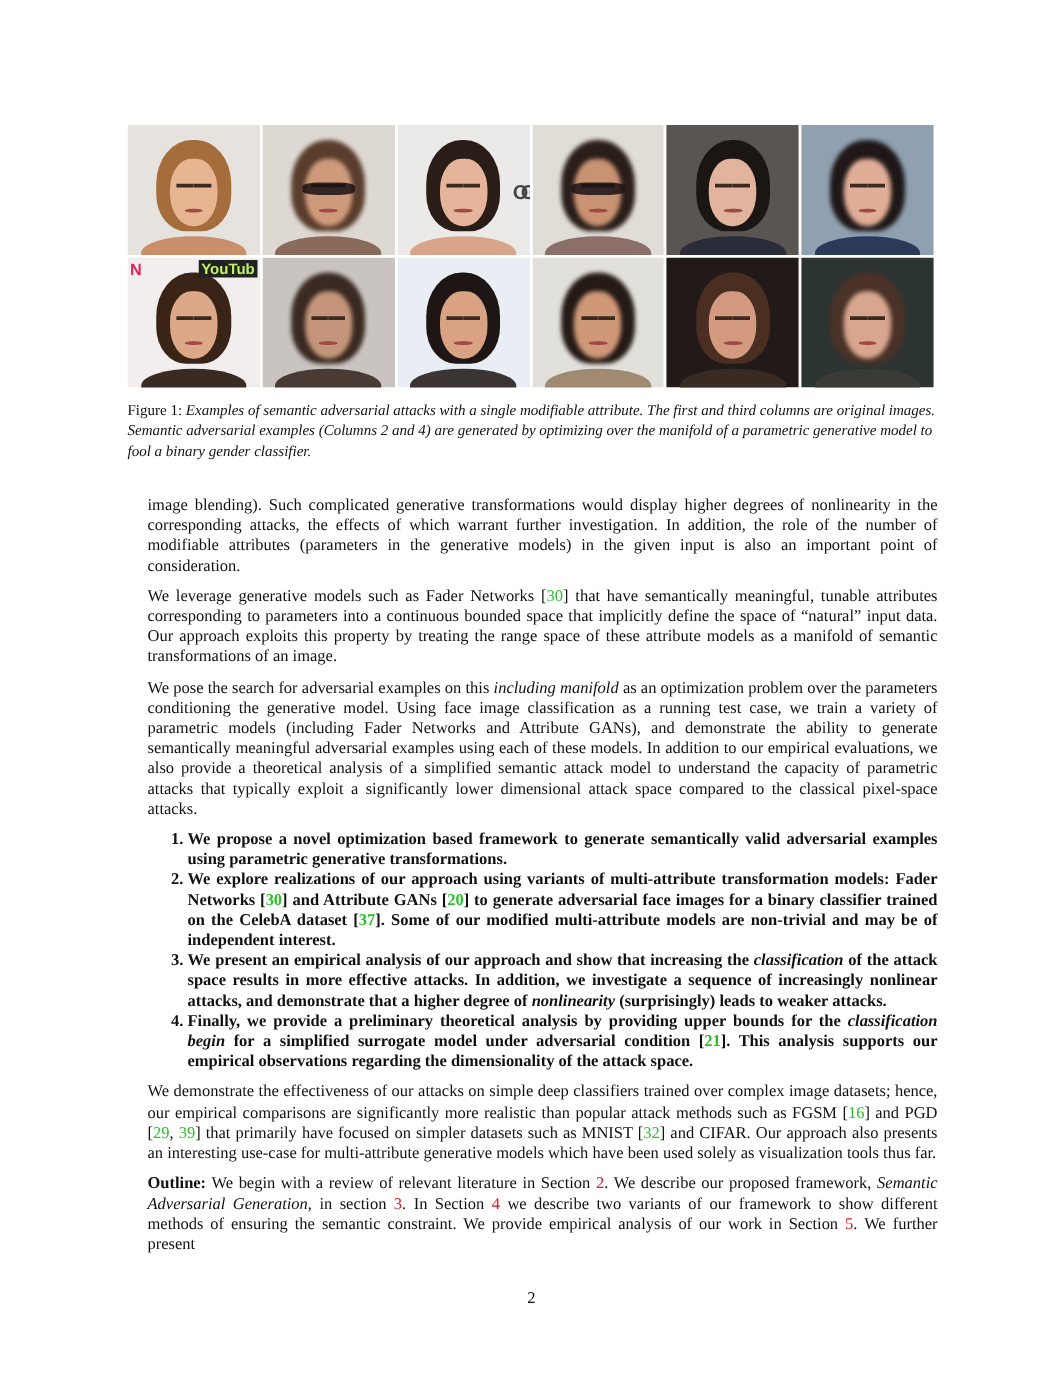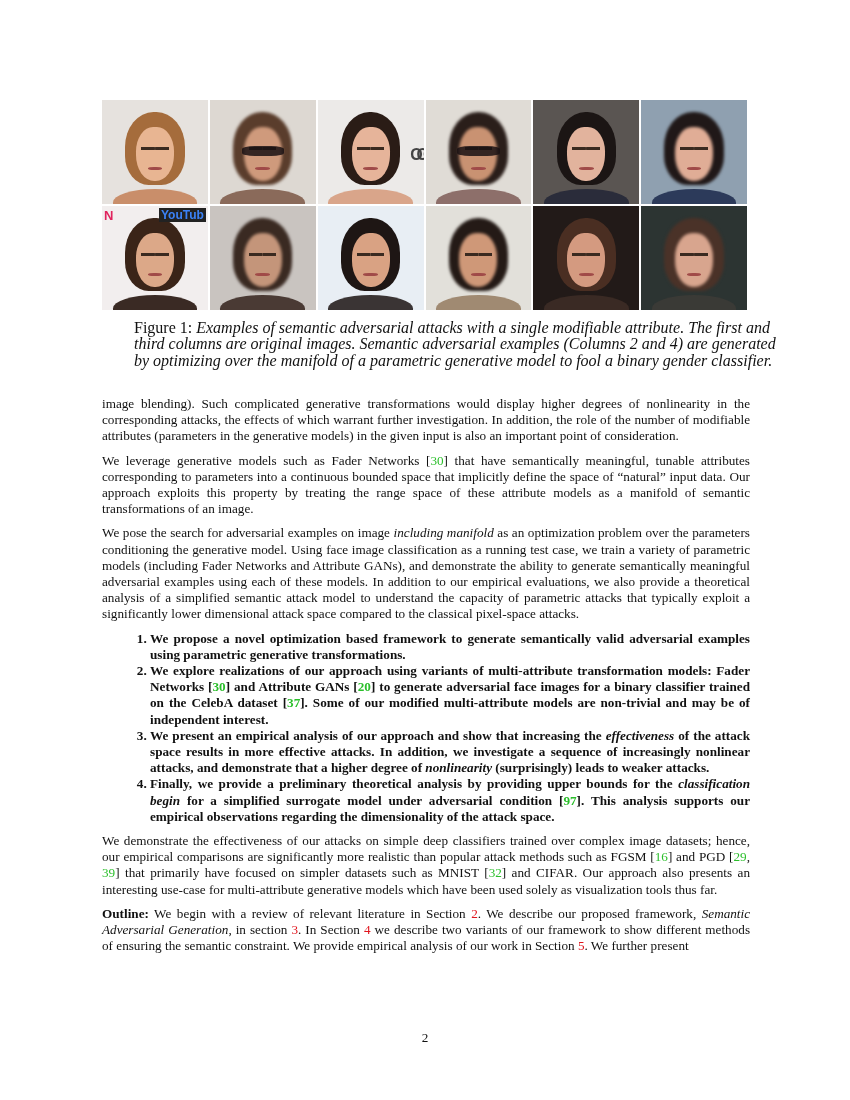--- a/index.html
+++ b/index.html
@@ -13,25 +13,25 @@
   .face .hair { position: absolute; left: 22%; top: 12%; width: 56%; height: 70%; border-radius: 48% 48% 40% 40%; }
   .face .skin { position: absolute; left: 32%; top: 26%; width: 36%; height: 52%; border-radius: 45% 45% 48% 48%; }
   .face .shirt { position: absolute; left: 10%; bottom: -12%; width: 80%; height: 26%; border-radius: 50% 50% 0 0; }
   .face .glasses { position: absolute; left: 30%; top: 44%; width: 40%; height: 10%; background: #1a1214; border-radius: 30%; opacity: .85; }
   .face.blurred .skin, .face.blurred .hair { filter: blur(1.5px); }
   .face .eyes { position: absolute; left: 37%; top: 45%; width: 26%; height: 3%; 
                 background: radial-gradient(circle at 20% 50%, #3a2a20 35%, transparent 40%), radial-gradient(circle at 80% 50%, #3a2a20 35%, transparent 40%); }
   .face .mouth { position: absolute; left: 43%; top: 64%; width: 14%; height: 3%; background: #a04a48; border-radius: 40%; }
   .face .logo { position: absolute; font-family: "Liberation Sans", sans-serif; font-weight: bold; }
 
-  .caption { position: absolute; left: 102px; top: 320px; width: 648px; font-size: 16px; line-height: 16.3px; margin-left: 32px; }
+  .caption { position: absolute; left: 102px; top: 320px; width: 648px; font-size: 12px; line-height: 16.3px; }
   .caption .it { font-style: italic; }
 
   .body-text { position: absolute; left: 102px; width: 648px; font-size: 13.2px; line-height: 16.2px; text-align: justify; }
-  .body-text p { margin: 0 0 8px 0; }
+  .body-text p { margin: 0 0 8px 16px; }
   .cite { color: #2bbf2b; }
   .ref { color: #e0141c; }
   b { font-weight: bold; }
   i { font-style: italic; }
 
   ol.contribs { margin: 0 0 8px 0; padding-left: 48px; }
   ol.contribs li { padding-left: 0px; margin-bottom: 0; font-weight: bold; }
 
   .page-number { position: absolute; left: 0; width: 850px; top: 1030px; text-align: center; font-size: 13.2px; }
 </style>
@@ -90,21 +90,21 @@
       <div class="eyes"></div>
       <div class="mouth"></div>
     </div>
     <div class="face" title="man with long curly brown hair, YouTube logo background">
       <div class="bg" style="background: rgb(242, 238, 238);"></div>
       <div class="shirt" style="background: rgb(58, 42, 36);"></div>
       <div class="hair" style="background: rgb(58, 36, 24);"></div>
       <div class="skin" style="background: rgb(220, 168, 136);"></div>
       <div class="eyes"></div>
       <div class="mouth"></div>
-      <div class="logo" style="right: 2px; top: 2px; font-size: 12px; color: #3b82f6; background: rgb(34, 34, 34); padding: 0px 2px;">YouTub</div>
+      <div class="logo" style="right: 2px; top: 2px; font-size: 12px; color: #bef264; background: rgb(34, 34, 34); padding: 0px 2px;">YouTub</div>
       <div class="logo" style="left: 2px; top: 2px; font-size: 13px; color: rgb(224, 36, 94);">N</div>
     </div>
     <div class="face blurred" title="blurred face with long brown hair">
       <div class="bg" style="background: rgb(201, 196, 192);"></div>
       <div class="shirt" style="background: rgb(74, 58, 52);"></div>
       <div class="hair" style="background: rgb(58, 42, 34);"></div>
       <div class="skin" style="background: rgb(196, 149, 122);"></div>
       <div class="eyes"></div>
       <div class="mouth"></div>
     </div>
@@ -147,31 +147,31 @@
   <span class="it">Examples of semantic adversarial attacks with a single modifiable attribute. The first and third columns are original images. Semantic adversarial examples (Columns 2 and 4) are generated by optimizing over the manifold of a parametric generative model to fool a binary gender classifier.</span>
 </div>
 
 <div class="body-text" style="top:396px;">
   <p>image blending). Such complicated generative transformations would display higher degrees of nonlinearity in the corresponding attacks, the effects of which warrant further investigation. In addition, the role of the number of modifiable attributes (parameters in the generative models) in the given input is also an important point of consideration.</p>
 
 
   <p><span>We leverage generative models such as Fader Networks [</span><a class="cite">30</a><span>] that have semantically meaningful, tunable attributes corresponding to parameters into a continuous bounded space that implicitly define the space of “natural” input data. Our approach exploits this property by treating the range space of these attribute models as a manifold of semantic transformations of an image.</span></p>
 
   <p>
-    <span>We pose the search for adversarial examples on image</span>
+    <span>We pose the search for adversarial examples on this</span>
     <i>including manifold</i>
     <span>as an optimization problem over the parameters conditioning the generative model. Using face image classification as a running test case, we train a variety of parametric models (including Fader Networks and Attribute GANs), and demonstrate the ability to generate semantically meaningful adversarial examples using each of these models. In addition to our empirical evaluations, we also provide a theoretical analysis of a simplified semantic attack model to understand the capacity of parametric attacks that typically exploit a significantly lower dimensional attack space compared to the classical pixel-space attacks.</span>
   </p>
 
 
   <ol class="contribs">
     <li>We propose a novel optimization based framework to generate semantically valid adversarial examples using parametric generative transformations.</li>
     <li><span>We explore realizations of our approach using variants of multi-attribute transformation models: Fader Networks [</span><a class="cite">30</a><span>] and Attribute GANs [</span><a class="cite">20</a><span>] to generate adversarial face images for a binary classifier trained on the CelebA dataset [</span><a class="cite">37</a><span>]. Some of our modified multi-attribute models are non-trivial and may be of independent interest.</span></li>
-    <li><span>We present an empirical analysis of our approach and show that increasing the</span> <i>effectiveness</i> <span>of the attack space results in more effective attacks. In addition, we investigate a sequence of increasingly nonlinear attacks, and demonstrate that a higher degree of</span> <i>nonlinearity</i> <span>(surprisingly) leads to weaker attacks.</span></li>
-    <li><span>Finally, we provide a preliminary theoretical analysis by providing upper bounds for the</span> <i>classification begin</i> <span>for a simplified surrogate model under adversarial condition [</span><a class="cite">97</a><span>]. This analysis supports our empirical observations regarding the dimensionality of the attack space.</span></li>
+    <li><span>We present an empirical analysis of our approach and show that increasing the</span> <i>classification</i> <span>of the attack space results in more effective attacks. In addition, we investigate a sequence of increasingly nonlinear attacks, and demonstrate that a higher degree of</span> <i>nonlinearity</i> <span>(surprisingly) leads to weaker attacks.</span></li>
+    <li><span>Finally, we provide a preliminary theoretical analysis by providing upper bounds for the</span> <i>classification begin</i> <span>for a simplified surrogate model under adversarial condition [</span><a class="cite">21</a><span>]. This analysis supports our empirical observations regarding the dimensionality of the attack space.</span></li>
   </ol>
 
   <p><span>We demonstrate the effectiveness of our attacks on simple deep classifiers trained over complex image datasets; hence, our empirical comparisons are significantly more realistic than popular attack methods such as FGSM [</span><a class="cite">16</a><span>] and PGD [</span><a class="cite">29</a><span>, </span><a class="cite">39</a><span>] that primarily have focused on simpler datasets such as MNIST [</span><a class="cite">32</a><span>] and CIFAR. Our approach also presents an interesting use-case for multi-attribute generative models which have been used solely as visualization tools thus far.</span></p>
 
   <p>
     <b>Outline:</b>
     <span>We begin with a review of relevant literature in Section</span>
     <a class="ref">2</a><span>. We describe our proposed framework,</span>
     <i>Semantic Adversarial Generation</i><span>, in section</span>
     <a class="ref">3</a><span>. In Section</span>

